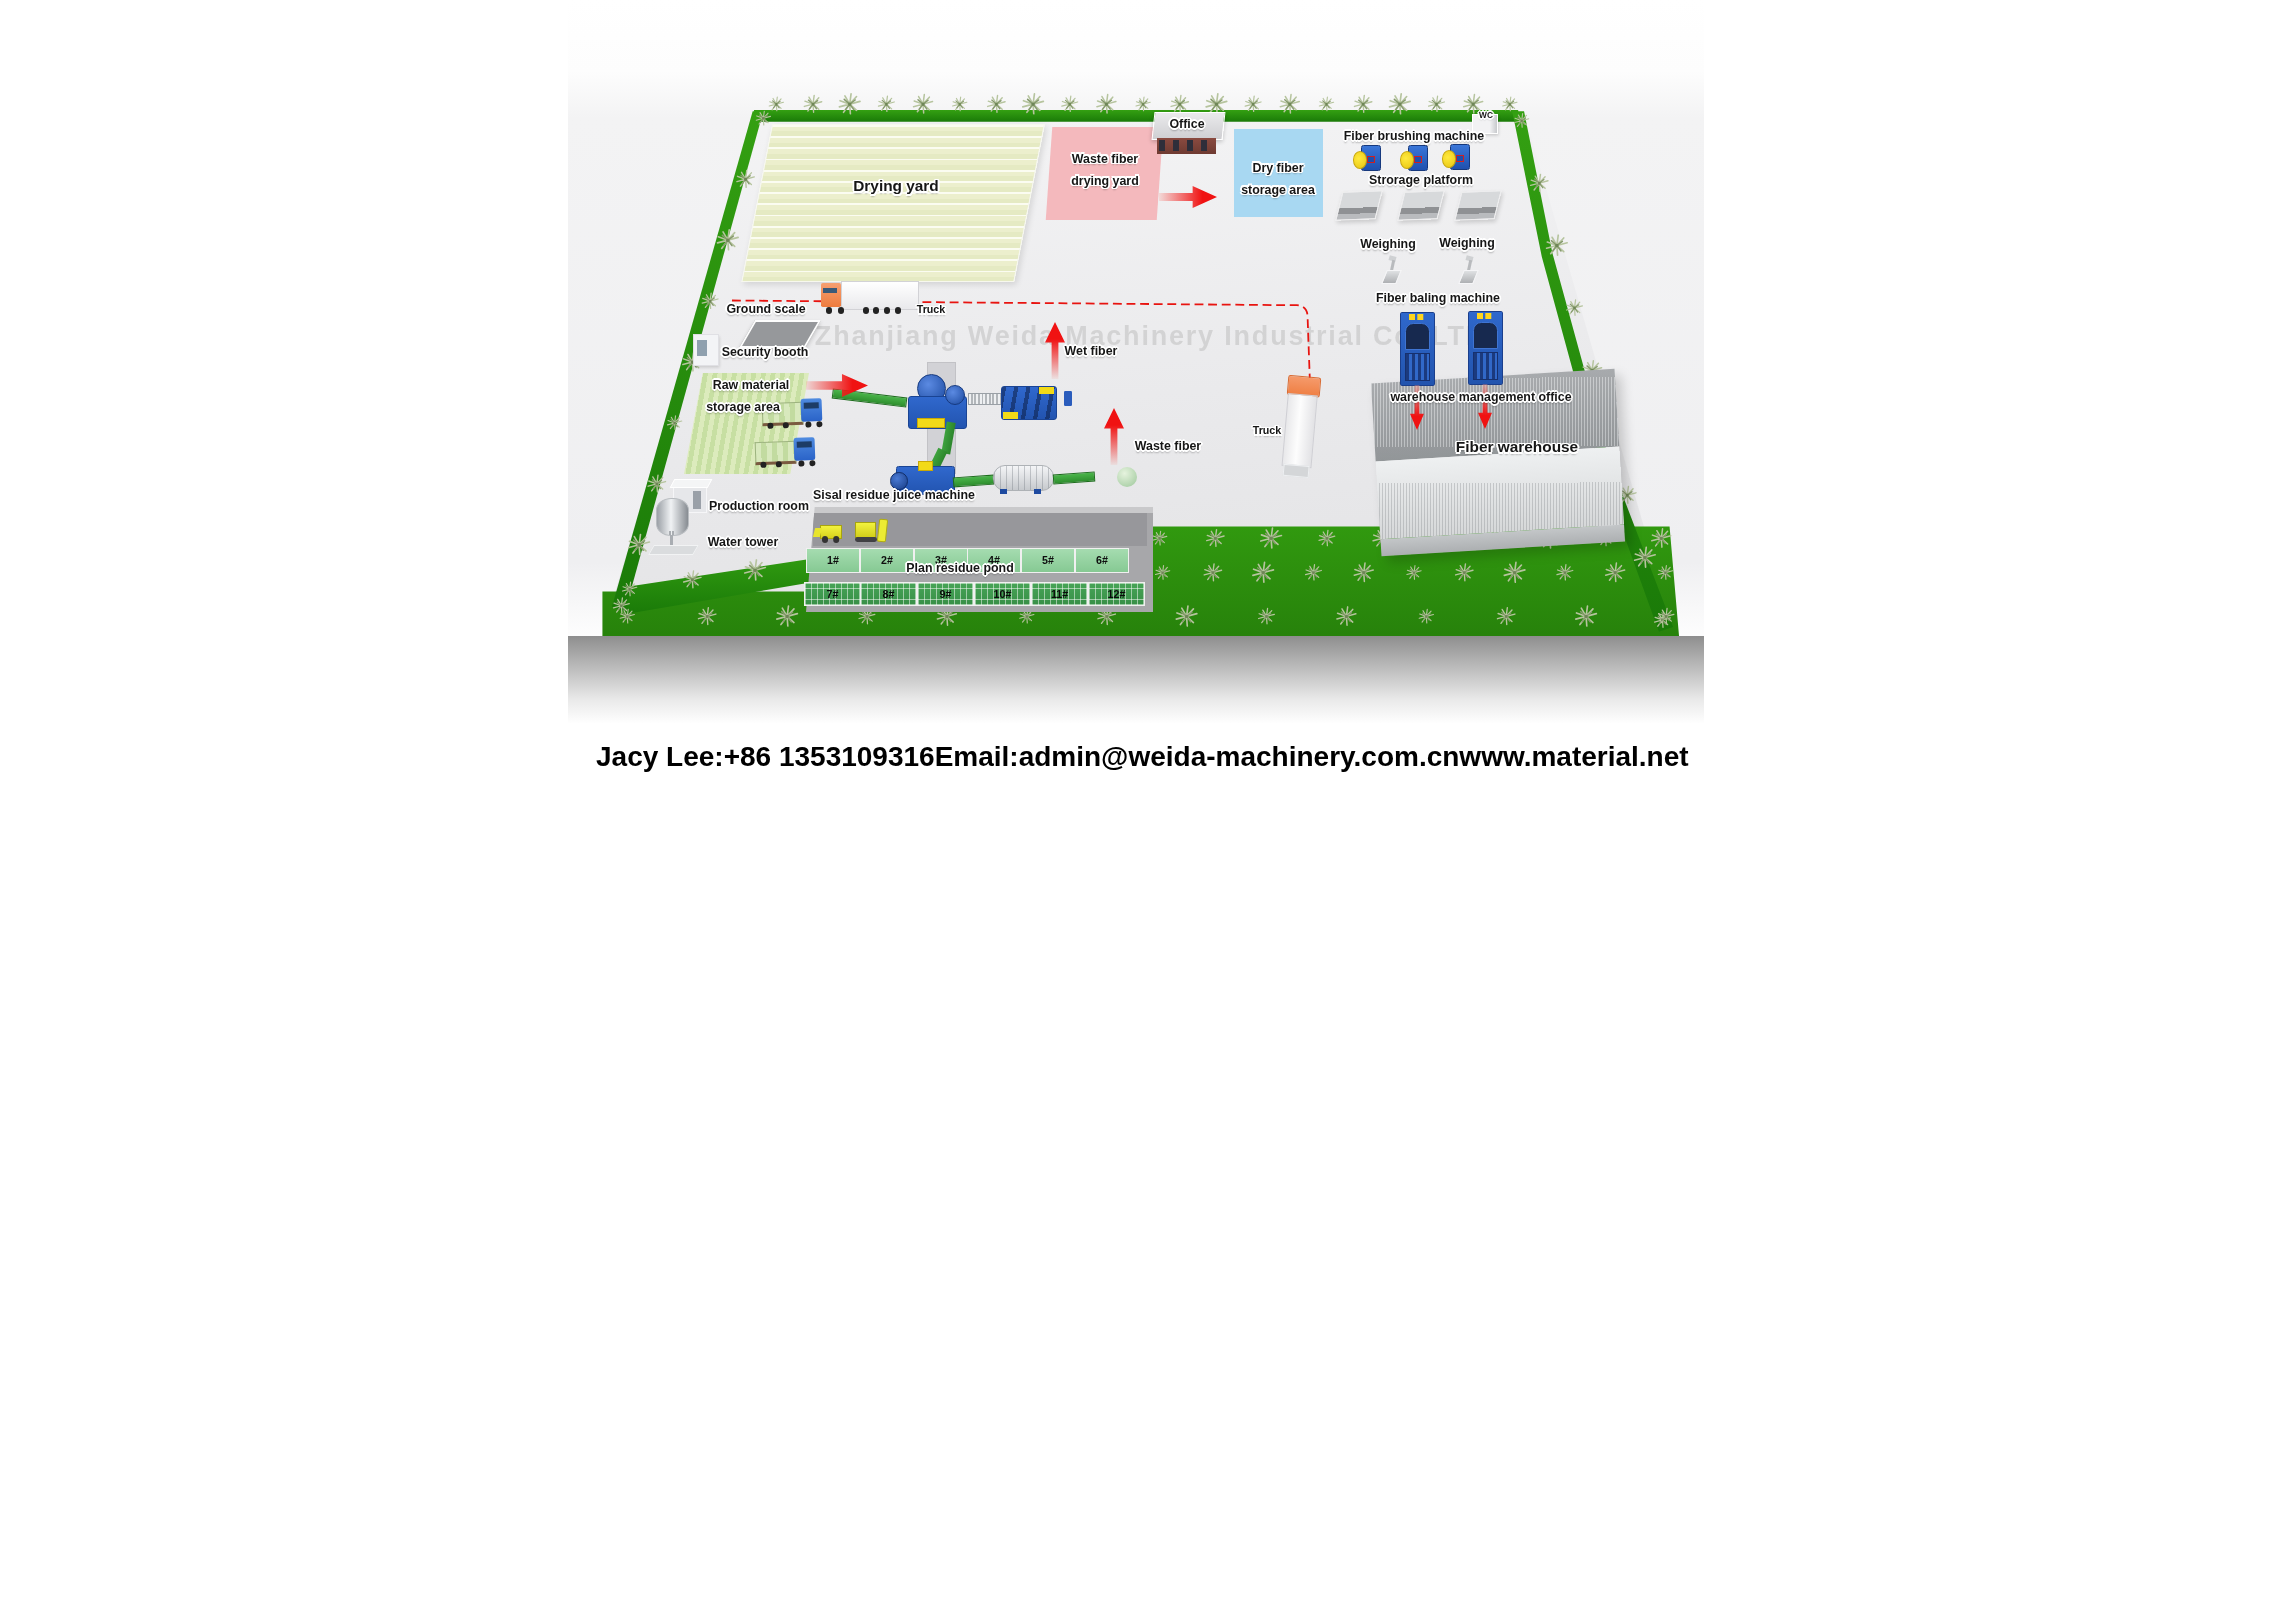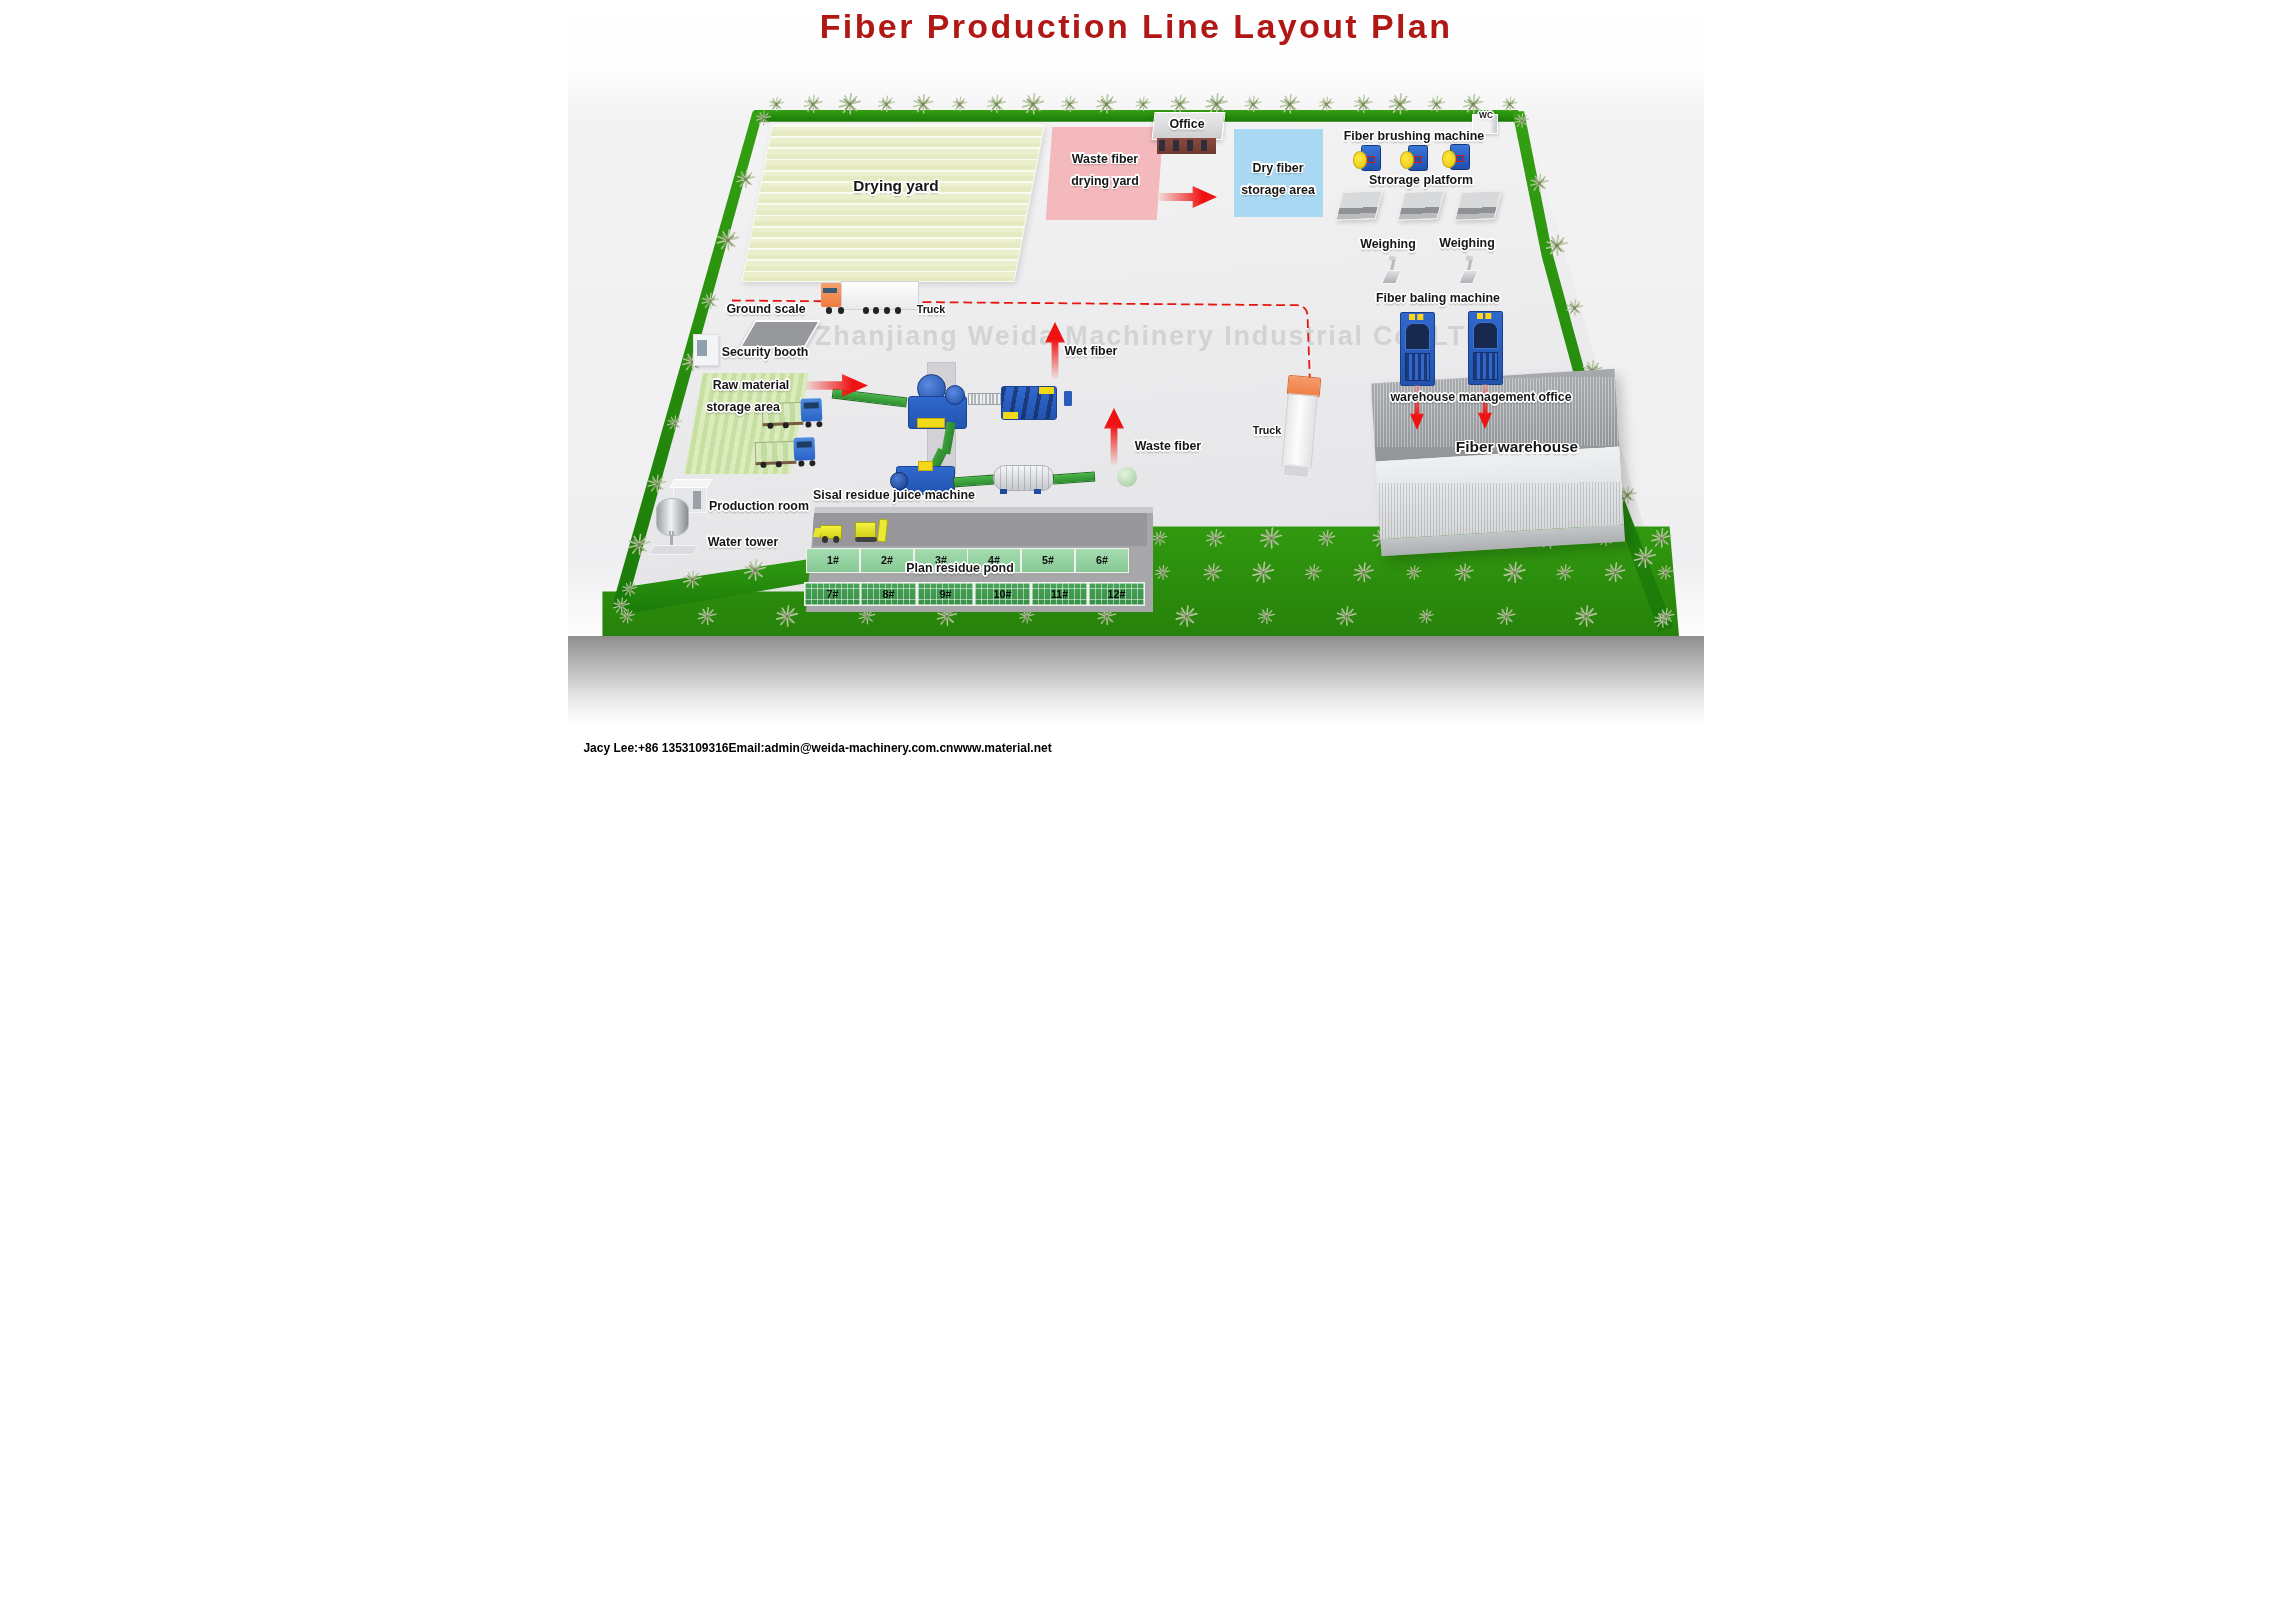--- a/index.html
+++ b/index.html
@@ -204,22 +204,22 @@
   .a-down{clip-path:polygon(33% 0,67% 0,67% 64%,100% 64%,50% 100%,0 64%,33% 64%);
      background:linear-gradient(180deg,rgba(250,150,140,.35),#f01212 70%)}
 
   
   .shadow-band{position:absolute;left:0;top:636px;width:1136px;height:102px;z-index:1;
      background:linear-gradient(180deg,#8e8e8e 0%,#bdbdbd 32%,#e9e9e9 62%,#ffffff 86%)}
   .f-cn{position:absolute;left:50%;top:646px;transform:translateX(-50%);font-size:37px;font-weight:900;
      color:#000;white-space:nowrap;z-index:7}
   .f-en{position:absolute;left:50%;top:698px;transform:translateX(-50%);font-size:24px;font-weight:bold;
      letter-spacing:1.2px;color:#000;white-space:nowrap;z-index:7}
-  .f-contact{position:absolute;left:0;right:0;top:741px;display:flex;justify-content:flex-start;
-     padding:0 15.4px;font-size:12px;font-weight:bold;color:#000;z-index:7}
+  .f-contact{position:absolute;left:0;right:0;top:741px;display:flex;justify-content:flex-end;
+     padding:0 15.4px;font-size:28px;font-weight:bold;color:#000;z-index:7}
 </style>
 </head>
 <body>
 
 <div class="page">
 
   <svg class="base" width="1136" height="811" viewBox="0 0 1920 1371">
     <defs>
       <linearGradient id="gGround" x1="0" y1="0" x2="0.15" y2="1">
         <stop offset="0" stop-color="#f4f4f5"></stop>
@@ -322,21 +322,20 @@
         <use href="#palm" xlink:href="#palm" transform="translate(1720.9 1042.0) scale(1.16)"></use>
         <use href="#palm" xlink:href="#palm" transform="translate(1856.0 1042.0) scale(0.89)"></use>
         <use href="#palm" xlink:href="#palm" transform="translate(104.0 996.0) scale(0.80)"></use>
         <use href="#palm" xlink:href="#palm" transform="translate(210.0 980.0) scale(0.98)"></use>
         <use href="#palm" xlink:href="#palm" transform="translate(316.0 964.0) scale(1.16)"></use>
         <use href="#palm" xlink:href="#palm" transform="translate(422.0 948.0) scale(0.89)"></use>
         <use href="#palm" xlink:href="#palm" transform="translate(528.0 932.0) scale(1.07)"></use>
       </g>
   </svg>
 
-  <div class="title">Fiber Production Line Layout Plan</div>
 
   <div class="watermark">Zhanjiang Weida Machinery Industrial Co.,LTD</div>
 
   <div class="area drying-yard"></div>
   <div class="area waste-yard"></div>
   <div class="area dry-fiber"></div>
   <div class="area raw-area"></div>
   <div class="area pond-platform"></div>
 
   <div class="cell r1" style="left:238px">1#</div>

